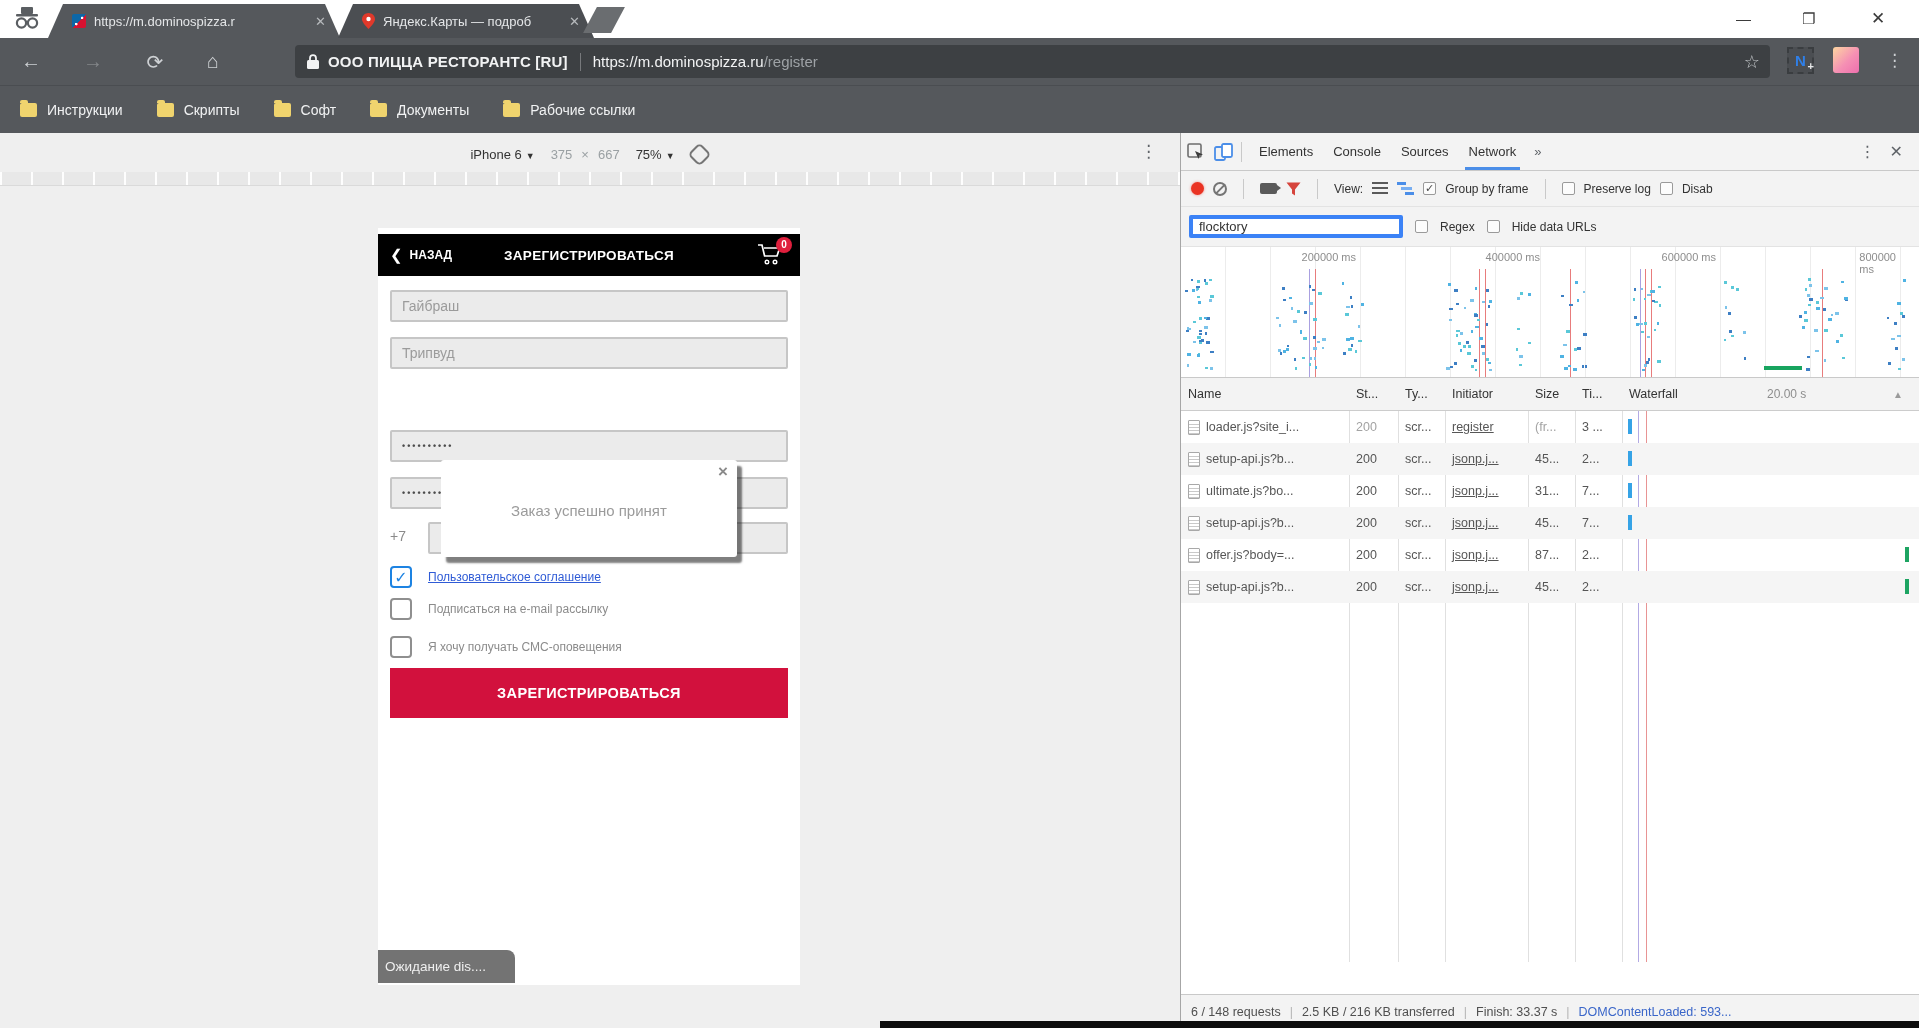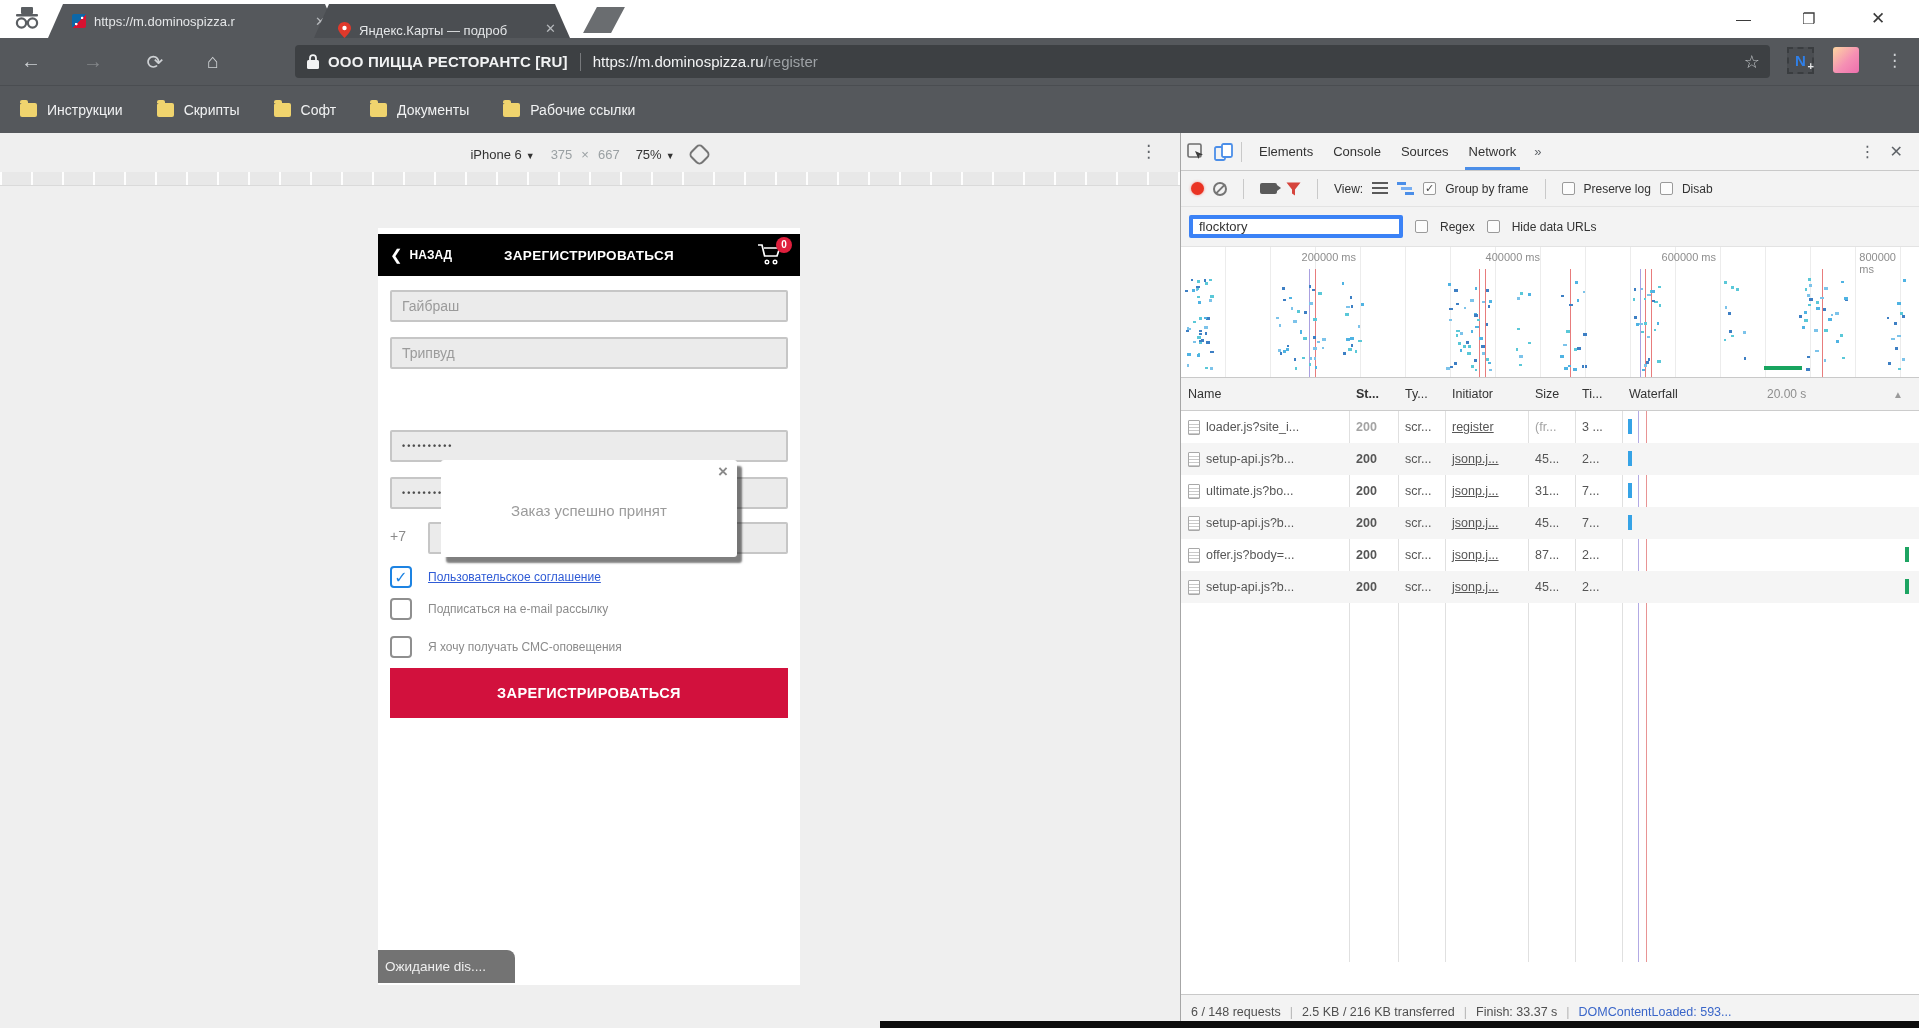--- a/index.html
+++ b/index.html
@@ -5,21 +5,21 @@
   * { margin:0; padding:0; box-sizing:border-box; }
   html,body { width:1919px; height:1028px; font-family:"Liberation Sans","DejaVu Sans",sans-serif; }
   .stage { position:relative; width:1919px; height:1028px; background:#f0abfc; overflow:hidden; }
 
   
   .titlebar { position:absolute; left:0; top:0; width:1919px; height:38px; background:#fff; }
   .incog { position:absolute; left:12px; top:6px; width:30px; height:26px; }
   .tab { position:absolute; top:4px; height:34px; display:flex; align-items:center; padding:0 10px 0 24px;
          clip-path:polygon(0 100%, 15px 0, calc(100% - 15px) 0, 100% 100%); }
   .tab-1 { left:48px; width:292px; background:#55585c; }
-  .tab-2 { left:314px; width:256px; background:#4b4e52;align-items:flex-end; }
+  .tab-2 { left:338px; width:256px; background:#4b4e52; }
   .tab .t-title { flex:1; color:#e4e6e8; font-size:13px; white-space:nowrap; overflow:hidden; margin-left:8px;
                   -webkit-mask-image:linear-gradient(90deg,#000 85%,transparent); mask-image:linear-gradient(90deg,#000 85%,transparent); }
   .tab .t-close { color:#b7babd; font-size:13px; padding:2px 4px; }
   .fav-dominos { width:14px; height:14px; border-radius:2px; flex:none;
     background-image:radial-gradient(circle at 30% 72%, #fff 1.1px, transparent 1.6px),
                      radial-gradient(circle at 72% 28%, #fff 1.1px, transparent 1.6px),
                      linear-gradient(135deg,#0d67a7 0 50%, #d61230 50% 100%); }
   .fav-pin { width:13px; height:16px; flex:none; }
   .newtab { position:absolute; left:590px; top:7px; width:28px; height:26px; background:#6a6d70; transform:skewX(-28deg); }
   .winctl { position:absolute; top:9px; color:#3b3b3b; font-size:15px; line-height:20px; }
@@ -131,21 +131,21 @@
   .dt-grid { position:relative; height:584px; background:#fff; overflow:hidden; }
   .colline { position:absolute; top:0; bottom:0; width:1px; background:#e0e0e0; }
   .vline-red { position:absolute; top:0; bottom:0; width:1px; background:#e89494; }
   .vline-blue { position:absolute; top:0; bottom:0; width:1px; background:#b3aae4; }
   .gridhead { position:relative; display:flex; height:33px; background:#f3f3f3; border-bottom:1px solid #ccc; align-items:center; font-size:12.5px; color:#333; z-index:2; }
   .gh-cell { padding:0 7px; overflow:hidden; white-space:nowrap; flex:none; }
   .nrow { position:relative; display:flex; height:32px; align-items:center; font-size:12.5px; color:#565656; z-index:2; }
   .nrow.alt { background:#f5f5f5; }
   .n-cell { padding:0 7px; overflow:hidden; white-space:nowrap; flex:none; }
   .c-name { width:168px; display:flex; align-items:center; gap:6px; }
-  .c-st { width:49px;font-weight:bold; } .c-ty { width:47px; } .c-init { width:83px; } .c-size { width:47px; } .c-time { width:47px; }
+  .c-st { width:49px; } .c-ty { width:47px; } .c-init { width:83px; } .c-size { width:47px; } .c-time { width:47px; }
   .file-ic { width:12px; height:15px; background:#fff; border:1px solid #a8a8a8; border-radius:1px; flex:none;
     background-image:linear-gradient(transparent 0 3px, #c9c9c9 3px 4px, transparent 4px 6px, #c9c9c9 6px 7px, transparent 7px 9px, #c9c9c9 9px 10px, transparent 10px 12px, #c9c9c9 12px 13px, transparent 13px); }
   .init-link { text-decoration:underline; }
   .dim { color:#a3a3a3; }
   .wf-tick { position:absolute; width:4px; height:15px; top:8px; }
   .wf-tick.blue { background:#36a3e6; }
   .wf-tick.green { background:#1da462; }
   .wf-scale { position:absolute; left:586px; color:#8d8d8d; font-size:12px; }
   .wf-sort { position:absolute; left:712px; color:#9a9a9a; font-size:10px; }
   .dt-status { position:absolute; left:0; right:0; bottom:0; height:34px; background:#f3f3f3; border-top:1px solid #c9c9c9;

